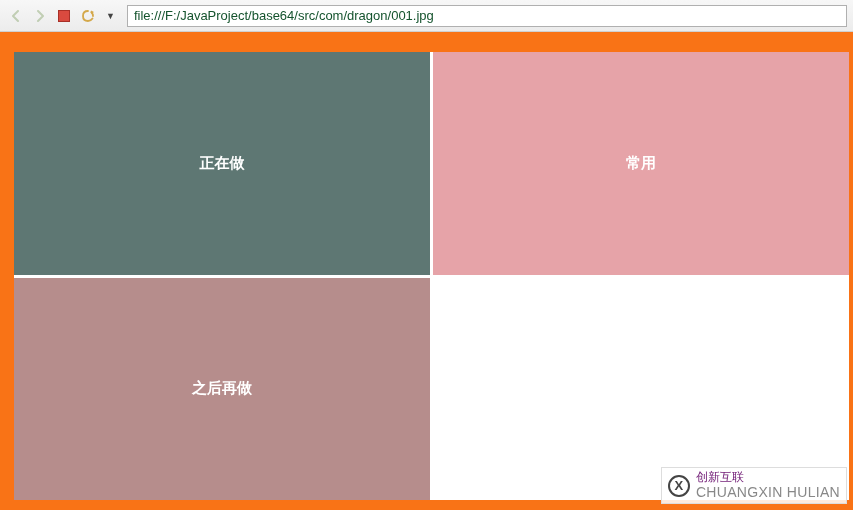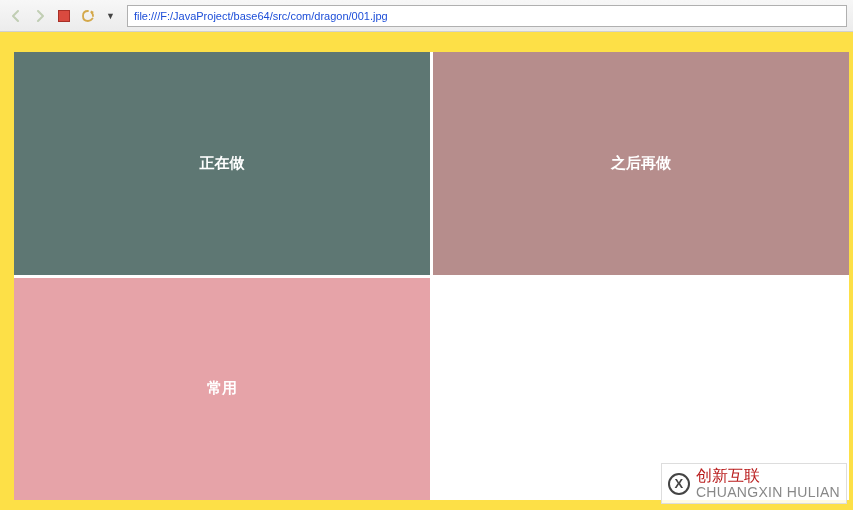--- a/index.html
+++ b/index.html
@@ -52,29 +52,29 @@
       color: #444;
       padding: 0 4px;
       cursor: pointer;
     }
     .address-bar {
       flex: 1;
       height: 22px;
       background: #ffffff;
       border: 1px solid #b0b0b0;
       padding: 0 6px;
-      font-size: 11px;
-      color: #1d4ed8;
+      font-size: 13px;
+      color: #14532d;
       outline: none;
       margin-left: 4px;
     }
     .content-area {
       padding: 20px 4px 10px 14px;
       height: calc(100% - 32px);
-      background: #fde047;
+      background: #f97316;
     }
     .grid {
       display: grid;
       grid-template-columns: 1fr 1fr;
       grid-template-rows: 1fr 1fr;
       gap: 3px;
       height: 100%;
       background: #ffffff;
     }
     .tile {
@@ -113,21 +113,21 @@
       justify-content: center;
       font-weight: bold;
       font-size: 13px;
       color: #444;
     }
     .watermark-text {
       display: flex;
       flex-direction: column;
       line-height: 1.1;
     }
-    .watermark-text .cn { font-size: 16px; color: #b91c1c; }
+    .watermark-text .cn { font-size: 12px; color: #701a75; }
     .watermark-text .en { font-size: 14px; color: #888; letter-spacing: 0.3px; }
   </style>
 </head>
 <body>
 
 <div class="toolbar">
   <div class="nav-btn disabled">
     <svg width="14" height="14" viewBox="0 0 14 14">
       <path d="M9 2 L4 7 L9 12" stroke="#7a9b5a" stroke-width="2" fill="none" stroke-linecap="round" stroke-linejoin="round"></path>
     </svg>
@@ -149,25 +149,25 @@
   </div>
   <span class="dropdown-arrow">▼</span>
   <input class="address-bar" type="text" value="file:///F:/JavaProject/base64/src/com/dragon/001.jpg" style="">
 </div>
 
 <div class="content-area">
   <div class="grid">
     <div class="tile tile-1">
       <span>正在做</span>
     </div>
+    <div class="tile tile-2">
+      <span>常用</span>
+    </div>
     <div class="tile tile-3">
       <span>之后再做</span>
-    </div>
-    <div class="tile tile-2">
-      <span>常用</span>
     </div>
   </div>
 </div>
 
 <div class="watermark">
   <div class="watermark-logo">
     <span>X</span>
   </div>
   <div class="watermark-text">
     <span class="cn">创新互联</span>

